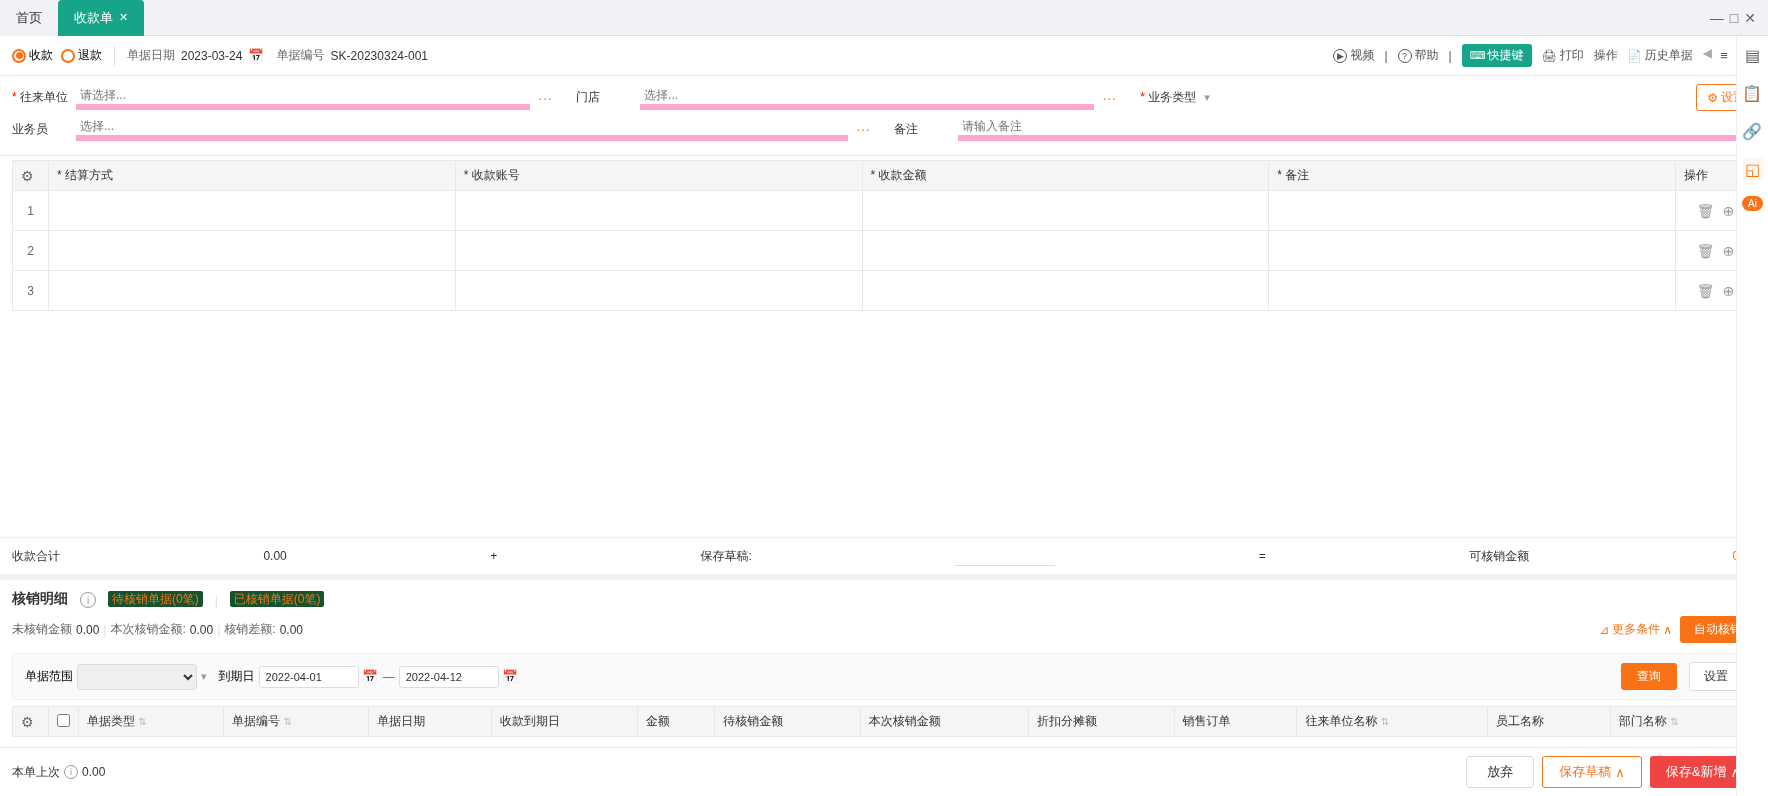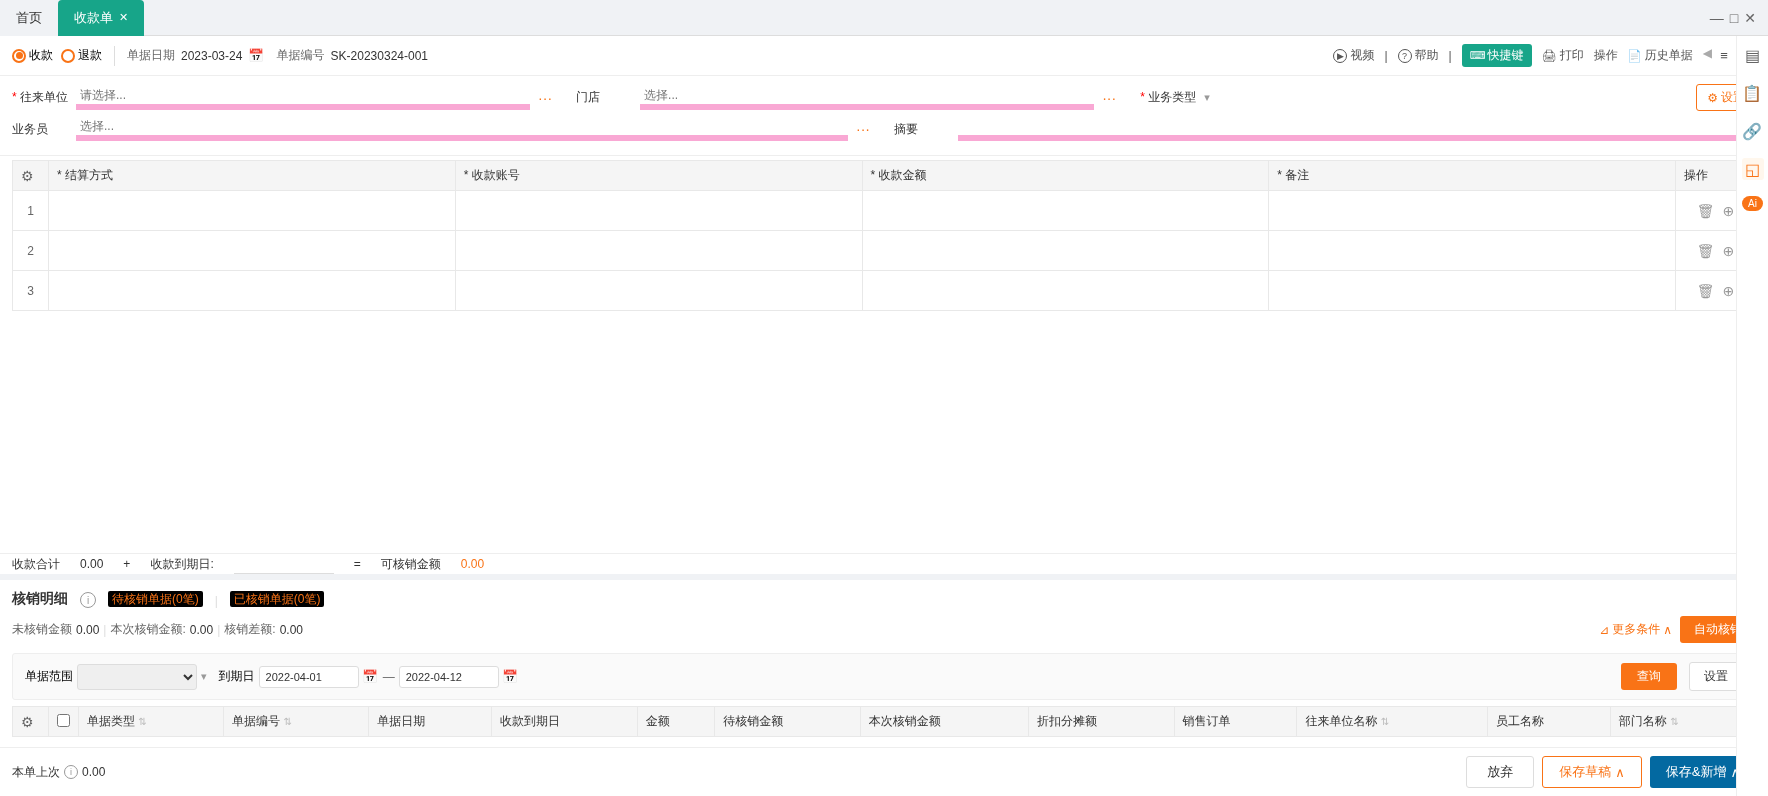--- a/index.html
+++ b/index.html
@@ -52,31 +52,31 @@
     .data-table th { background: #f5f5f5; border: 1px solid #e8e8e8; padding: 6px 8px; text-align: left; font-weight: 500; color: #333; font-size: 12px; }
     .data-table td { border: 1px solid #e8e8e8; padding: 0; height: 40px; }
     .data-table td input { border: none; outline: none; width: 100%; height: 100%; padding: 4px 8px; font-size: 12px; }
     .data-table .row-num { text-align: center; color: #666; padding: 6px; }
     .gear-icon { font-size: 14px; color: #666; cursor: pointer; }
     .col-actions { width: 80px; text-align: center; }
     .action-icons { display: flex; justify-content: center; gap: 8px; }
     .action-icon { cursor: pointer; color: #999; font-size: 14px; }
 
     
-    .summary-row { display: flex; align-items: center; justify-content: flex-start; padding: 0 12px; gap: 20px; font-size: 12px; color: #333; border-top: 1px solid #eee; }
+    .summary-row { display: flex; align-items: center; justify-content: space-between; padding: 8px 12px; gap: 20px; font-size: 12px; color: #333; border-top: 1px solid #eee; }
     .summary-orange { color: #f97316; font-weight: 500; }
     .summary-input { border: none; border-bottom: 1px solid #ddd; outline: none; width: 100px; padding: 2px 4px; text-align: right; }
 
     
     .verify-section { background: #fff; border-top: 6px solid #f0f2f5; padding: 10px 12px; }
     .verify-header { display: flex; align-items: flex-end; gap: 12px; margin-bottom: 8px; }
     .verify-title { font-size: 14px; font-weight: 600; color: #333; }
     .verify-info-icon { width: 16px; height: 16px; border-radius: 50%; border: 1.5px solid #999; display: flex; align-items: center; justify-content: center; font-size: 10px; color: #999; cursor: pointer; }
     .verify-tab { color: #f97316; cursor: pointer; font-size: 12px; }
-    .verify-tab span { background: #000000; padding: 1px 4px; border-radius: 2px; }
+    .verify-tab span { background: #14532d; padding: 1px 4px; border-radius: 2px; }
     .verify-stats { display: flex; align-items: center; gap: 4px; margin-bottom: 10px; font-size: 12px; color: #333; }
     .verify-stats label { color: #666; }
     .verify-right { margin-left: auto; display: flex; align-items: center; gap: 8px; }
     .more-conditions { color: #f97316; cursor: pointer; font-size: 12px; display: flex; align-items: center; gap: 3px; }
     .auto-verify-btn { background: #f97316; color: #fff; border: none; padding: 5px 14px; border-radius: 3px; cursor: pointer; font-size: 12px; }
 
     
     .filter-row { display: flex; align-items: center; gap: 12px; padding: 8px 12px; background: #fafafa; border: 1px solid #eee; border-radius: 3px; margin-bottom: 6px; }
     .filter-field { display: flex; align-items: center; gap: 4px; }
     .filter-select { border: 1px solid #ddd; border-radius: 3px; padding: 4px 8px; font-size: 12px; color: #333; outline: none; min-width: 120px; }
@@ -92,21 +92,21 @@
     .verify-table th.sortable { cursor: pointer; }
     .sort-icon { color: #bbb; font-size: 10px; }
 
     
     .bottom-bar { display: flex; align-items: center; padding: 8px 12px; border-top: 1px solid #eee; background: #fff; gap: 8px; }
     .bottom-left { font-size: 12px; color: #333; display: flex; align-items: center; gap: 4px; }
     .bottom-info-icon { width: 14px; height: 14px; border-radius: 50%; border: 1.5px solid #999; display: flex; align-items: center; justify-content: center; font-size: 9px; color: #999; cursor: pointer; }
     .bottom-right { margin-left: auto; display: flex; gap: 8px; }
     .discard-btn { border: 1px solid #ddd; background: #fff; padding: 6px 20px; border-radius: 3px; cursor: pointer; font-size: 13px; color: #333; }
     .save-draft-btn { border: 1px solid #f97316; background: #fff; color: #f97316; padding: 6px 16px; border-radius: 3px; cursor: pointer; font-size: 13px; display: flex; align-items: center; gap: 4px; }
-    .save-new-btn { background: #0369a1; color: #fff; border: none; padding: 6px 16px; border-radius: 3px; cursor: pointer; font-size: 13px; display: flex; align-items: center; gap: 4px; }
+    .save-new-btn { background: #ef4444; color: #fff; border: none; padding: 6px 16px; border-radius: 3px; cursor: pointer; font-size: 13px; display: flex; align-items: center; gap: 4px; }
 
     
     .right-sidebar { position: fixed; right: 0; top: 36px; width: 32px; background: #fff; border-left: 1px solid #eee; display: flex; flex-direction: column; align-items: center; padding-top: 8px; gap: 16px; height: calc(796px - 36px); }
     .sidebar-icon { width: 22px; height: 22px; display: flex; align-items: center; justify-content: center; cursor: pointer; color: #666; font-size: 16px; }
     .sidebar-icon.active { color: #f97316; background: #fff7ed; border-radius: 3px; }
     .ai-badge { background: #f97316; color: #fff; font-size: 10px; padding: 2px 6px; border-radius: 10px; cursor: pointer; }
   </style>
 </head>
 <body>
 
@@ -210,22 +210,22 @@
         </button>
       </div>
     </div>
     <div class="form-row">
       <div class="form-field" style="flex:2;">
         <label class="form-label">业务员</label>
         <input class="form-input" type="text" placeholder="选择..." style="">
         <span class="more-btn">···</span>
       </div>
       <div class="form-field" style="flex:2;margin-left:20px;">
-        <label class="form-label">摘要</label>
-        <input class="form-input" type="text" style="">
+        <label class="form-label">备注</label>
+        <input class="form-input" type="text" placeholder="请输入备注" style="">
       </div>
     </div>
   </div>
 
   <div class="table-section">
     <table class="data-table">
       <thead>
         <tr>
           <th style="width:36px;">
             <span class="gear-icon">⚙</span>
@@ -288,21 +288,21 @@
           </td>
         </tr>
       </tbody>
     </table>
   </div>
 
   <div class="summary-row">
     <span>收款合计</span>
     <span>0.00</span>
     <span>+</span>
-    <span>收款到期日:</span>
+    <span>保存草稿:</span>
     <input class="summary-input" type="text" style="">
     <span>=</span>
     <span>可核销金额</span>
     <span class="summary-orange">0.00</span>
   </div>
 
   <div class="verify-section">
     <div class="verify-header">
       <span class="verify-title">核销明细</span>
       <div class="verify-info-icon">i</div>

